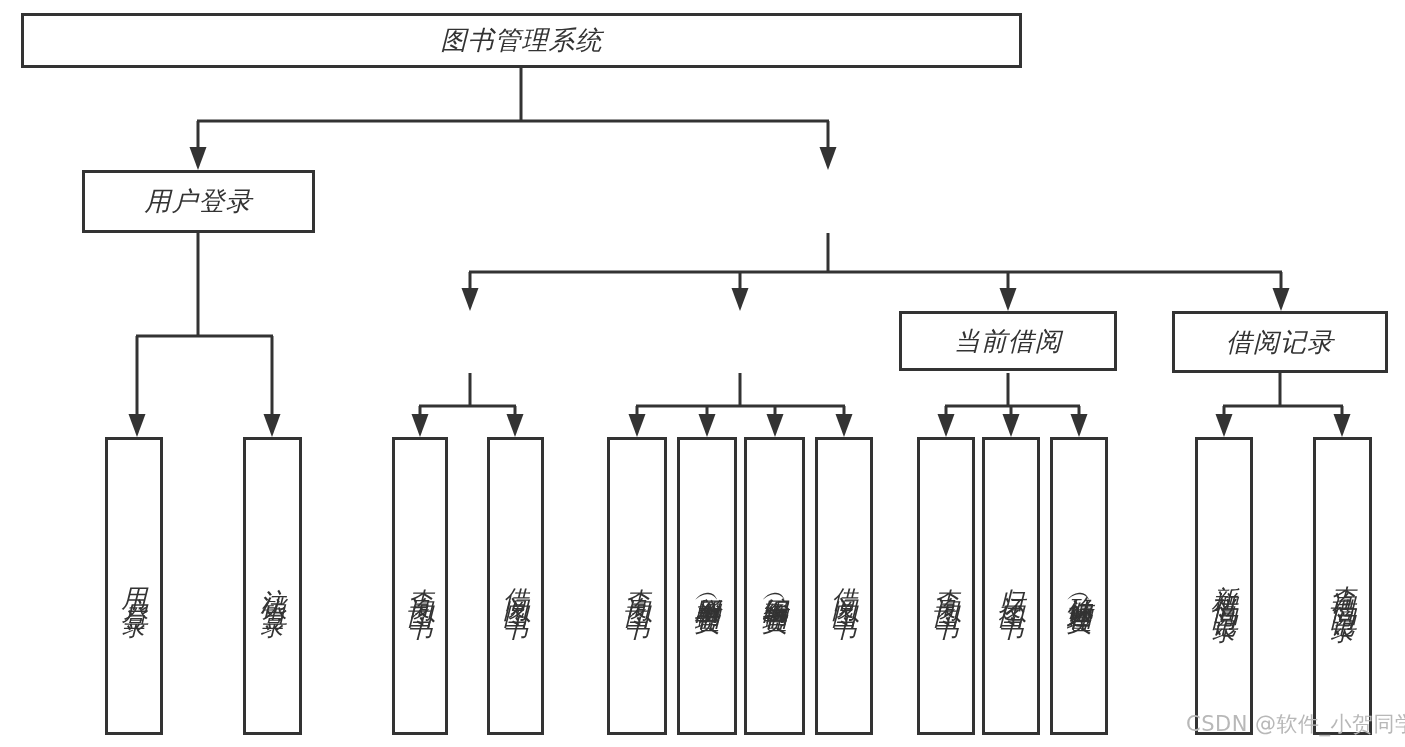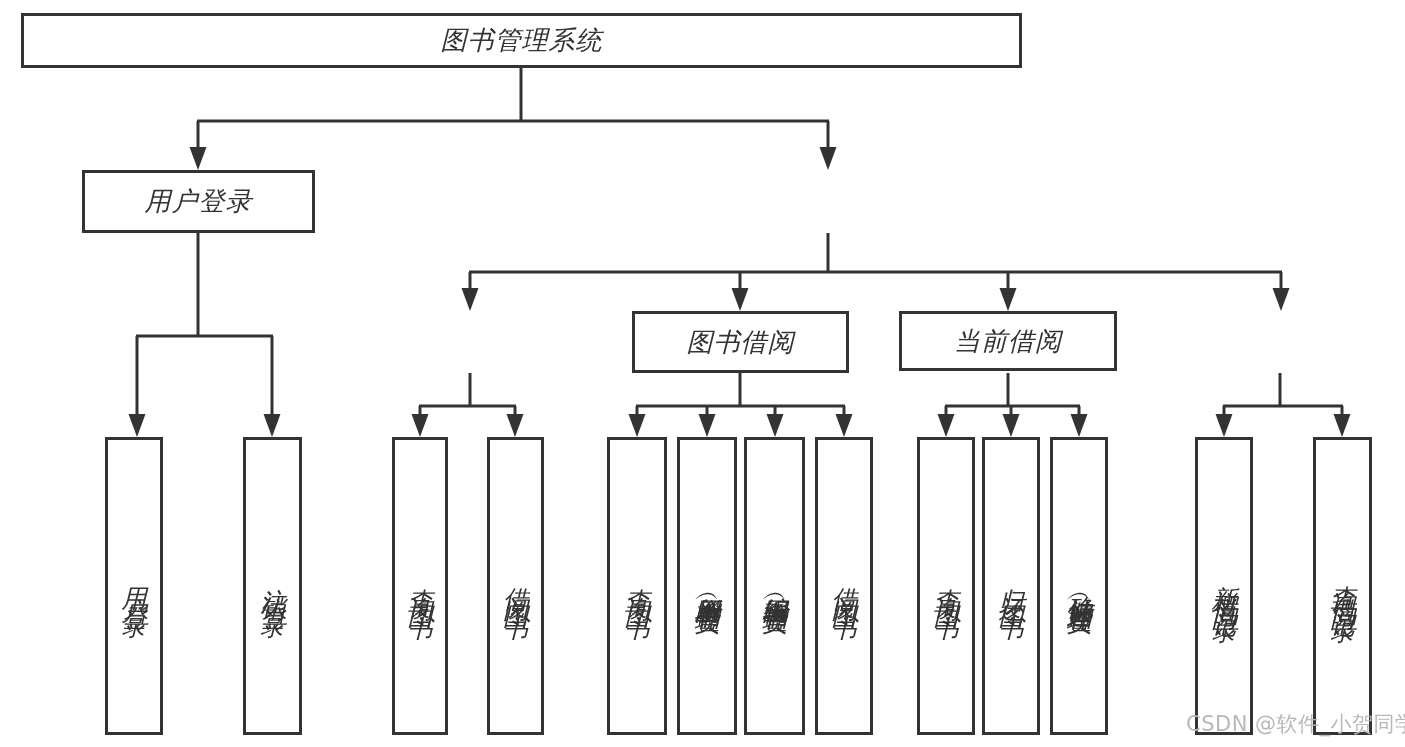--- a/index.html
+++ b/index.html
@@ -126,28 +126,28 @@
   <div class="box root">
     <span class="hlabel">图书管理系统</span>
   </div>
 
   <div class="box n-user-login">
     <span class="hlabel">用户登录</span>
   </div>
 
 
 
-  <div class="box n-borrow">
-    <span class="hlabel">图书借阅</span>
-  </div>
 
   <div class="box n-current">
     <span class="hlabel">当前借阅</span>
   </div>
 
+  <div class="box n-record">
+    <span class="hlabel">借阅记录</span>
+  </div>
 
   <div class="box leaf l-ul-login">
     <span class="vlabel vs4">用户登录</span>
   </div>
   <div class="box leaf l-ul-logout">
     <span class="vlabel vs4">注销登录</span>
   </div>
 
   <div class="box leaf l-nb-query">
     <span class="vlabel vs4">查询图书</span>

